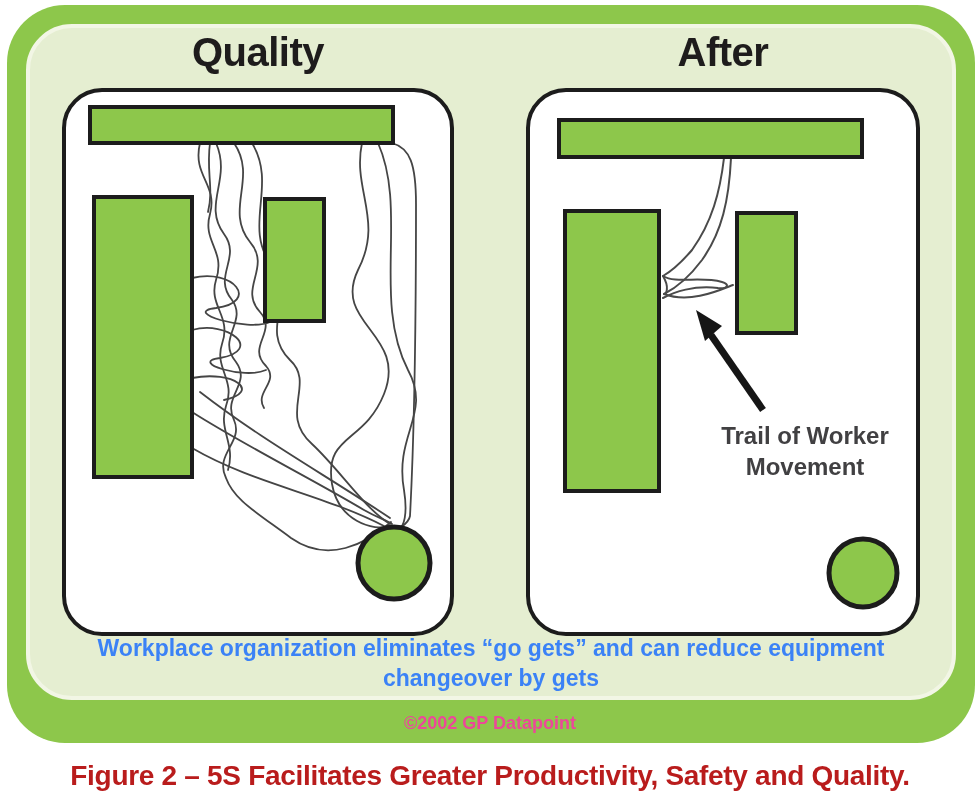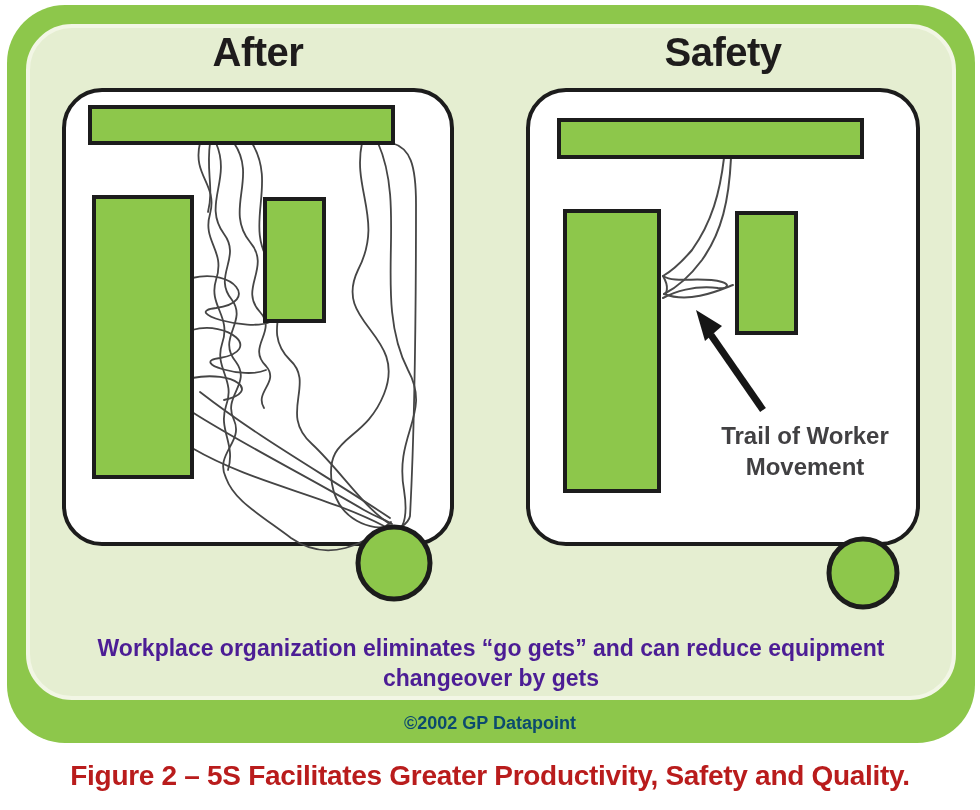--- a/index.html
+++ b/index.html
@@ -9,52 +9,52 @@
   .outer-frame{position:absolute;left:7px;top:5px;width:968px;height:738px;
     background:#8dc74b;border-radius:58px;}
   .inner-panel{position:absolute;left:26px;top:24px;width:930px;height:676px;
     background:#e5eed1;border:4px solid #f2f6e5;border-radius:46px;box-sizing:border-box;}
 
   .panel-title{position:absolute;top:28px;height:48px;display:flex;align-items:center;justify-content:center;
     font-size:40px;font-weight:bold;letter-spacing:-0.5px;color:#1e1c1c;}
   .title-before{left:62px;width:392px;}
   .title-after{left:526px;width:394px;}
 
-  .floor-panel{position:absolute;top:88px;height:458px;background:#ffffff;
+  .floor-panel{position:absolute;top:88px;height:548px;background:#ffffff;
     border:4px solid #1c1c1c;border-radius:40px;box-sizing:border-box;}
   .floor-before{left:62px;width:392px;}
   .floor-after{left:526px;width:394px;}
   .floor-panel svg{position:absolute;left:0;top:0;}
 
   .shape-fill{fill:#8dc74b;stroke:#1c1c1c;stroke-width:4px;}
   .trail-line{fill:none;stroke:#454545;stroke-width:1.8px;stroke-linecap:round;stroke-linejoin:round;}
   .trail-line-after{fill:none;stroke:#4a4a4a;stroke-width:2px;stroke-linecap:round;stroke-linejoin:round;}
   .arrow-line{stroke:#161616;stroke-width:7px;stroke-linecap:butt;}
   .arrow-head{fill:#161616;stroke:none;}
 
   .annotation-label{position:absolute;left:168px;top:328px;width:214px;text-align:center;
     font-size:24px;line-height:31px;font-weight:600;color:#414042;}
 
   .caption{position:absolute;left:26px;top:633px;width:930px;text-align:center;
-    font-size:23px;line-height:30px;font-weight:600;color:#4c1d95;}
+    font-size:23px;line-height:30px;font-weight:600;color:#3b82f6;}
   .copyright{position:absolute;left:0;top:713px;width:980px;text-align:center;
-    font-size:18px;font-weight:bold;color:#0c4a6e;}
+    font-size:18px;font-weight:bold;color:#ec4899;}
   .figure-caption{position:absolute;left:0;top:760px;width:980px;text-align:center;
     font-size:28px;font-weight:600;letter-spacing:-0.3px;color:#b91c1c;}
 </style>
 </head>
 <body>
 
 <div class="stage">
 
   <div class="outer-frame"></div>
   <div class="inner-panel"></div>
 
-  <div class="panel-title title-before">After</div>
-  <div class="panel-title title-after">Safety</div>
+  <div class="panel-title title-before">Quality</div>
+  <div class="panel-title title-after">After</div>
 
   <div class="floor-panel floor-before">
     <svg width="384" height="518" viewBox="0 0 384 518">
 
       <g>
         <path class="trail-line" d="M134,51 C126,84 152,92 144,122 C136,150 160,158 150,188 C142,214 166,224 156,252 C148,276 170,288 160,314 C152,338 170,352 162,378"></path>
         <path class="trail-line" d="M150,51 C166,88 136,112 158,142 C176,166 146,184 166,208 C182,230 150,246 170,270 C186,292 156,304 168,328 C178,350 148,362 160,386 C168,408 190,420 225,446 C262,472 300,452 325,430"></path>
         <path class="trail-line" d="M168,51 C192,86 158,118 184,150 C206,176 172,196 194,220 C212,240 180,254 200,274 C214,290 188,300 198,316"></path>
         <path class="trail-line" d="M186,51 C212,94 176,134 206,174 C232,206 192,236 224,268 C250,292 212,322 246,352 C274,378 298,416 324,432"></path>
         <path class="trail-line" d="M296,51 C286,98 318,128 292,178 C266,232 342,242 318,302 C298,352 258,342 266,392 C272,428 306,440 326,434"></path>

